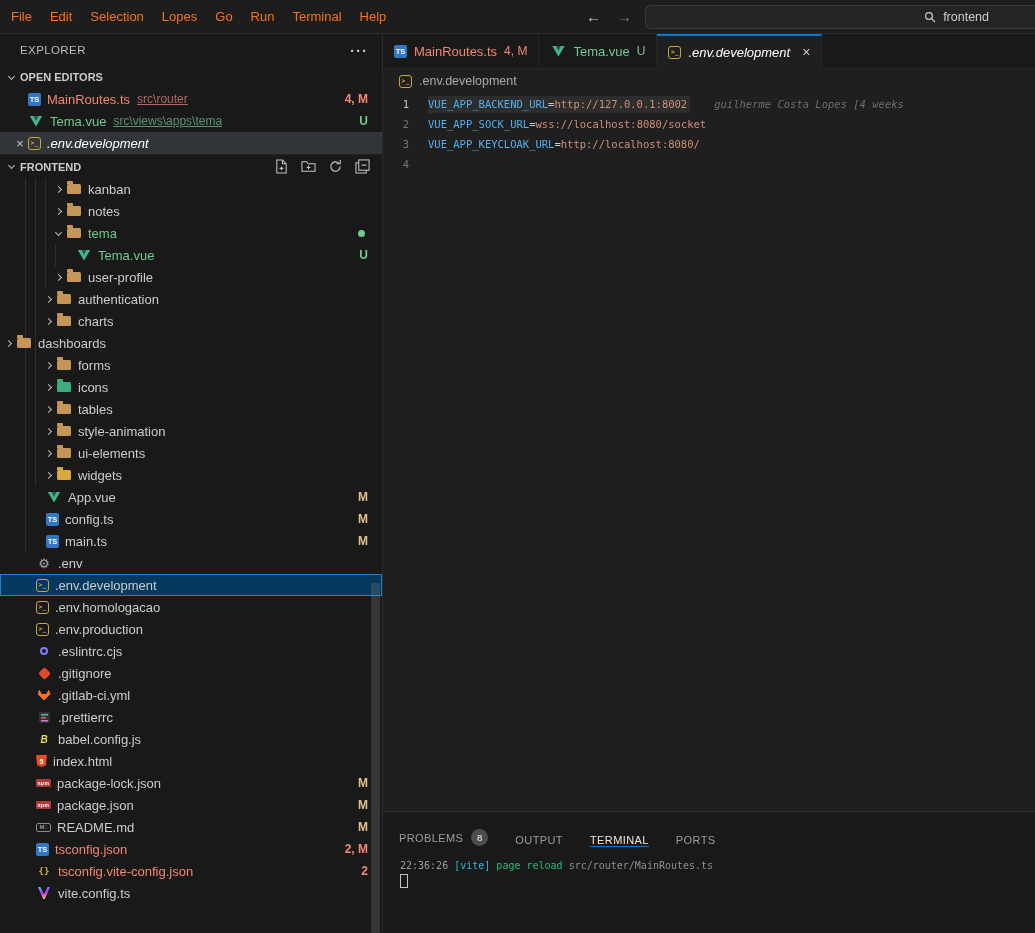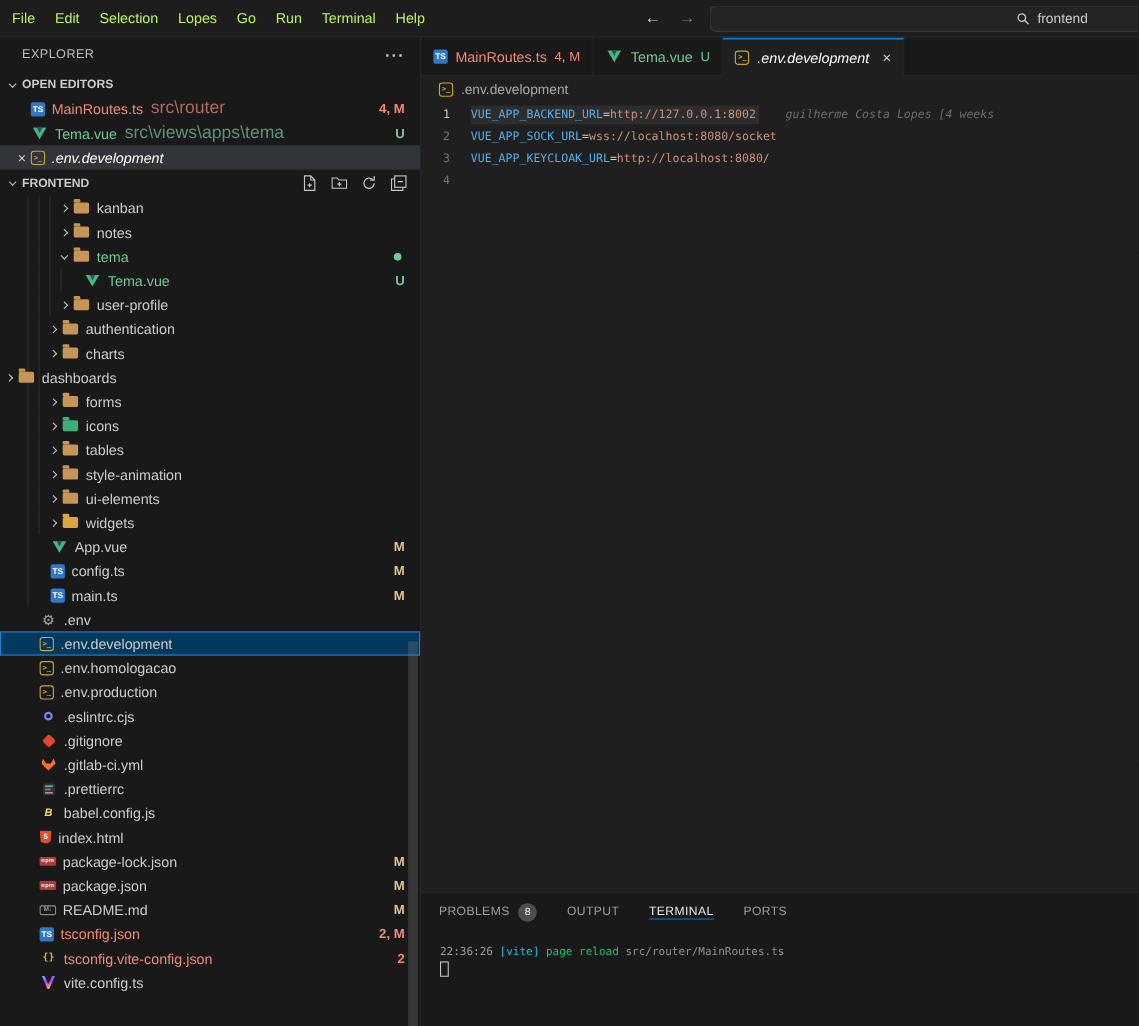--- a/index.html
+++ b/index.html
@@ -2,21 +2,21 @@
 <html><head>
 <meta charset="utf-8">
 <style>
   * { margin:0; padding:0; box-sizing:border-box; }
   html,body { width:1035px; height:933px; overflow:hidden; }
   body { background:#191919; color:#cccccc; font-family:"Liberation Sans", sans-serif; font-size:13px; }
 
   
   .titlebar { height:34px; background:#1d1d1d; border-bottom:1px solid #2b2b2b; position:relative; display:flex; align-items:center; }
   .menus { display:flex; padding-left:2px; }
-  .menu { padding:0 9px; line-height:33px; color:#bef264; cursor:default;text-align:center; }
+  .menu { padding:0 9px; line-height:33px; color:#f97316; cursor:default;text-align:center; }
   .nav { position:absolute; left:586px; top:0; height:33px; display:flex; align-items:center; gap:16px; font-size:15px; }
   .nav .back { color:#cfcfcf; }
   .nav .fwd  { color:#7d7d7d; }
   .cmdbox { position:absolute; left:645px; right:0; top:5px; height:24px; background:#242424; border:1px solid #3a3a3a; border-right:none; border-radius:6px 0 0 6px; display:flex; align-items:center; justify-content:flex-end; gap:7px; padding-right:46px; color:#cccccc; font-size:12.5px; }
 
   
   .main { display:flex; height:899px; }
 
   
   .sidebar { width:383px; flex:none; background:#191919; border-right:1px solid #2b2b2b; position:relative; overflow:hidden; }
@@ -27,21 +27,21 @@
   .acts { margin-left:auto; display:flex; gap:12px; padding-right:12px; }
   .acts svg { display:block; cursor:pointer; }
 
   .row { height:22px; display:flex; align-items:center; position:relative; font-size:13px; white-space:nowrap; cursor:pointer; }
   .row .twist { width:16px; flex:none; display:flex; justify-content:center; align-items:center; }
   .chev { width:5px; height:5px; border-right:1.4px solid #bdbdbd; border-bottom:1.4px solid #bdbdbd; transform:rotate(-45deg); display:inline-block; margin-top:0; }
   .chev.open { transform:rotate(45deg); margin-top:-2px; }
   .guide { position:absolute; top:0; bottom:0; border-left:1px solid #2e2e2e; }
   .lbl { color:#cccccc; overflow:hidden; text-overflow:ellipsis; }
   .lbl.err { color:#F48771; } .lbl.unt { color:#73C991; } .lbl.ital { font-style:italic; color:#ffffff; }
-  .path { margin-left:7px; font-size:16px; color:#8c8c8c; }
+  .path { margin-left:7px; font-size:12px; color:#8c8c8c;text-decoration:underline; }
   .path.err { color:#b06a61; } .path.unt { color:#5a9574; }
   .badge { margin-left:auto; padding-right:14px; font-size:12px; font-weight:600; }
   .b-m { color:#E2C08D; } .b-e { color:#F48771; } .b-u { color:#73C991; }
   .dotbadge { margin-left:auto; margin-right:17px; width:7px; height:7px; border-radius:50%; background:#73C991; }
   .row.sel { background:#04395E; outline:1px solid #2180D2; outline-offset:-1px; }
   .row.oe-active { background:#313539; }
   .xbtn { width:16px; flex:none; text-align:center; color:#cccccc; font-size:13px; }
   .sb-scroll { position:absolute; right:2px; top:549px; width:9px; height:350px; background:rgba(121,121,121,.3); }
 
   
@@ -88,21 +88,21 @@
   .cline { height:20px; display:flex; align-items:center; white-space:pre; }
   .lnum { width:45px; flex:none; text-align:right; padding-right:19px; color:#6e7681; }
   .cline.cur .lnum { color:#c6c6c6; }
   .k { color:#52AFF0; } .eq { color:#cccccc; } .v { color:#CE9178; }
   .v.link { text-underline-offset:3px; }
   .hl { background:#2d2d2d; padding:2px 3px 3px 0; }
   .blame { color:#6a6d72; font-style:italic; margin-left:24px; }
 
   
   .panel { height:122px; flex:none; border-top:1px solid #2b2b2b; background:#191919; display:flex; flex-direction:column; }
-  .ptabs { height:35px; flex:none; display:flex; align-items:center; gap:27px; padding-left:16px; font-size:11px; letter-spacing:.4px; color:#9d9d9d; }
+  .ptabs { height:35px; flex:none; display:flex; align-items:flex-end; gap:27px; padding-left:16px; font-size:11px; letter-spacing:.4px; color:#9d9d9d; }
   .ptab { display:flex; align-items:center; gap:8px; cursor:pointer; border-bottom:1px solid transparent; }
   .ptab.active { color:#e7e7e7; border-bottom:1px solid #0078D4; }
   .pbadge { background:#4d4d4d; color:#f2f2f2; min-width:17px; height:17px; border-radius:50%; display:flex; align-items:center; justify-content:center; font-size:9.5px; }
   .term { font-family:"DejaVu Sans Mono",monospace; font-size:10px; line-height:16px; padding:11px 0 0 17px; color:#cccccc; }
   .t-time { color:#9d9d9d; } .t-tag { color:#29B8DB; font-weight:400; } .t-ev { color:#20BD75; } .t-file { color:#8f8f8f; }
   .cursor { display:inline-block; width:8px; height:14px; border:1px solid #c4c4c4; vertical-align:text-bottom; }
 </style>
 </head>
 <body>
 

